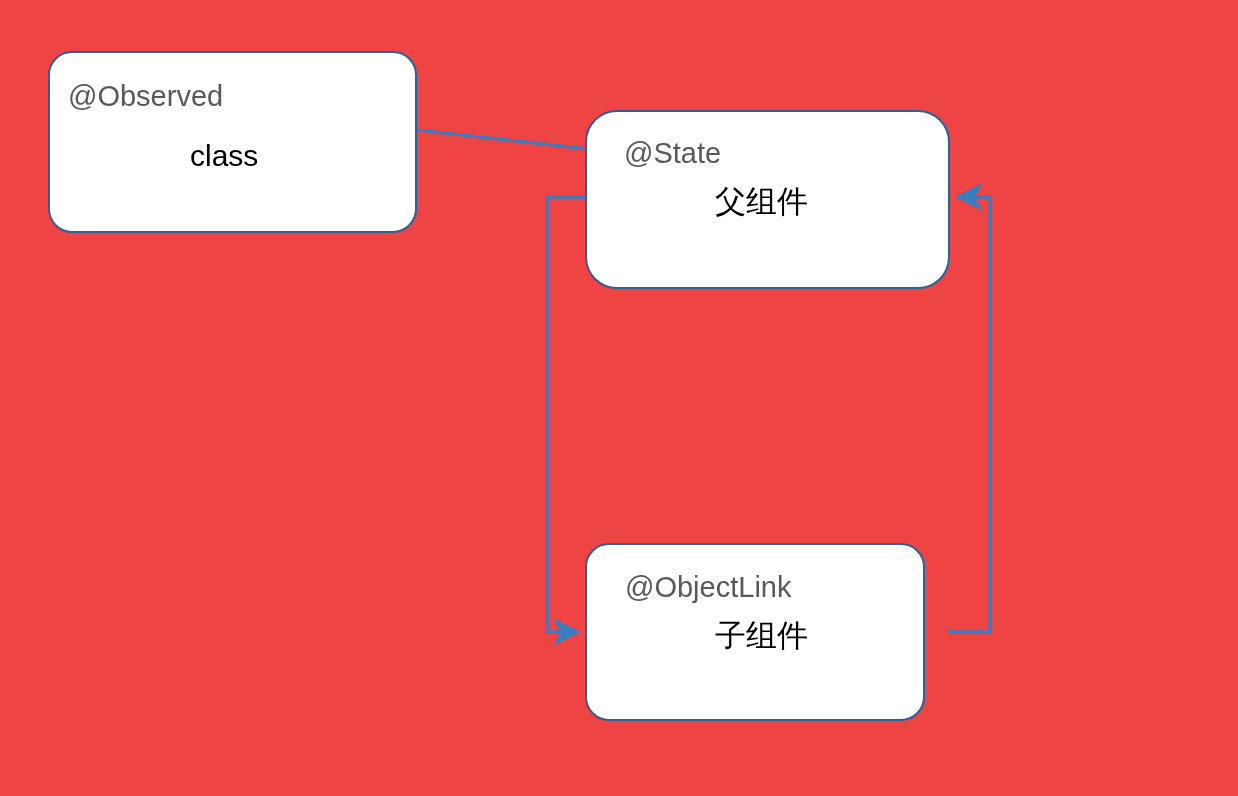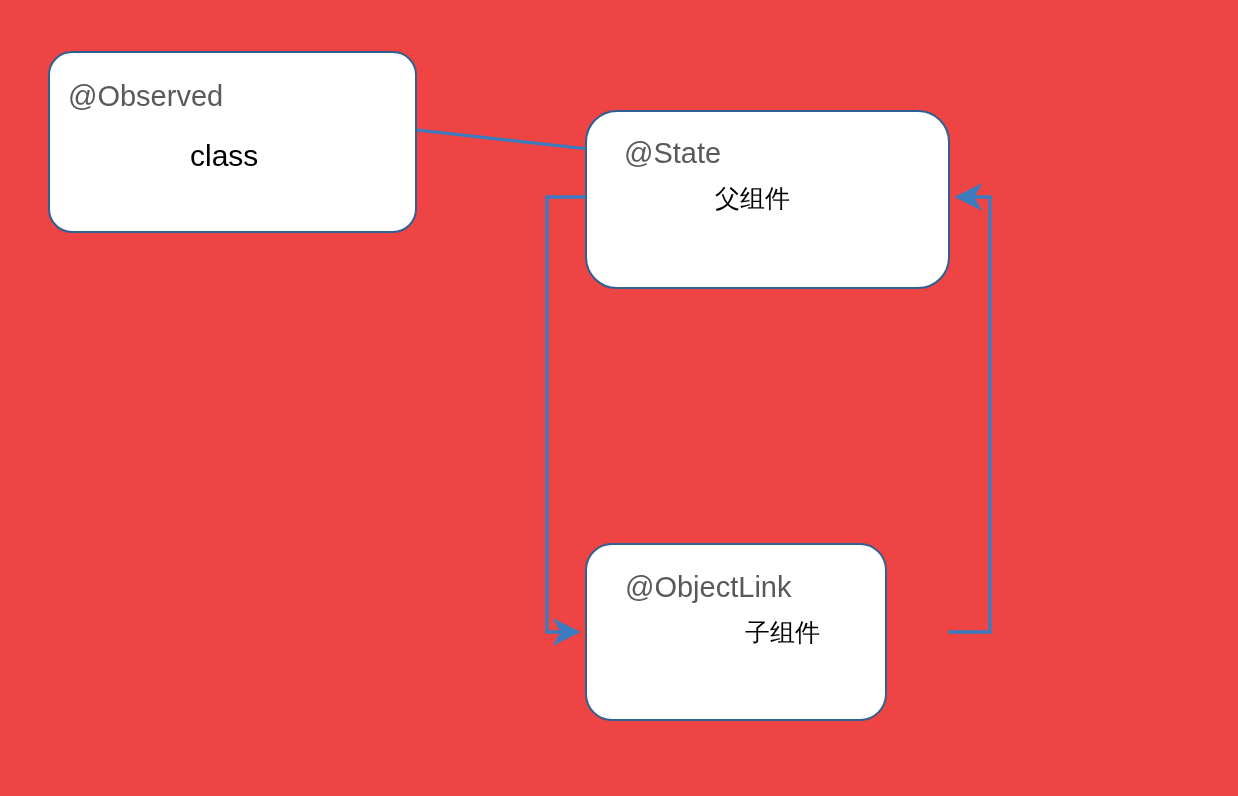--- a/index.html
+++ b/index.html
@@ -31,51 +31,50 @@
   #node-state {
     left: 585px;
     top: 110px;
     width: 365px;
     height: 179px;
     border-radius: 32px;
   }
   #node-objectlink {
     left: 585px;
     top: 543px;
-    width: 302px;
+    width: 340px;
     height: 178px;
-    border-radius: 27px;
   }
   .decorator-label {
     position: absolute;
     color: #595959;
     font-size: 29px;
     line-height: 1;
     white-space: nowrap;
   }
   .title-label {
     position: absolute;
     color: #000000;
     font-size: 30px;
     line-height: 1;
     white-space: nowrap;
   }
   .title-label.cjk {
     font-family: Liberation Sans, sans-serif;
-    font-size: 25px;
+    font-size: 31px;
   }
   
   #label-observed-decorator { left: 18px; top: 29px; }
   #label-observed-title     { left: 140px; top: 88px; }
   
   #label-state-decorator { left: 37px; top: 27px; }
   #label-state-title     { left: 128px; top: 74px; }
   
   #label-objectlink-decorator { left: 38px; top: 28px; }
-  #label-objectlink-title     { left: 128px; top: 75px; margin-left: 30px; }
+  #label-objectlink-title     { left: 128px; top: 75px; }
 
   #edges {
     position: absolute;
     left: 0;
     top: 0;
     width: 1238px;
     height: 796px;
     pointer-events: none;
   }
 </style>

